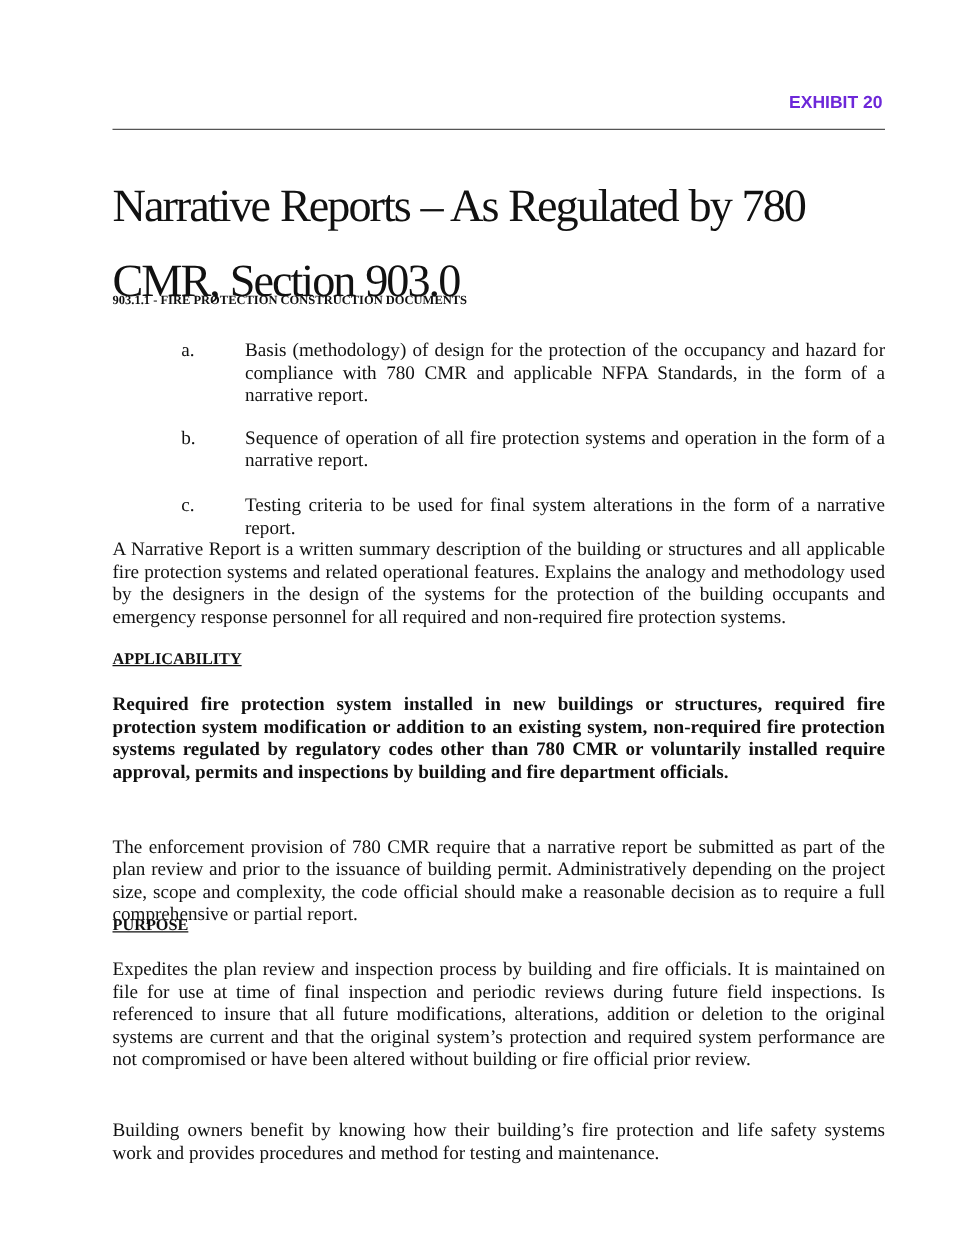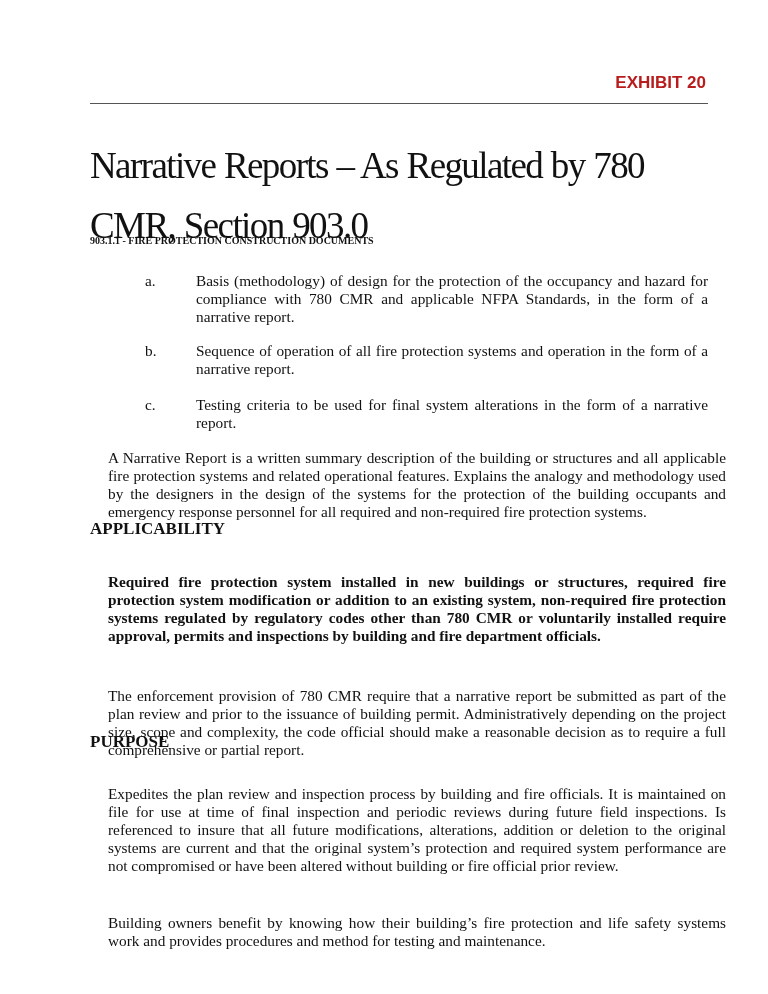--- a/index.html
+++ b/index.html
@@ -1,25 +1,25 @@
 <!DOCTYPE html>
 <html><head>
 <meta charset="utf-8">
 <style>
   html, body { margin:0; padding:0; background:#ffffff; }
   body { width:768px; height:994px; position:relative; overflow:hidden; color:#111; font-family:"Liberation Serif", serif; }
-  .exhibit { position:absolute; right:62px; top:73px; font-family:"Liberation Sans", sans-serif; font-weight:bold; font-size:17px; color:#b91c1c; }
+  .exhibit { position:absolute; right:62px; top:73px; font-family:"Liberation Sans", sans-serif; font-weight:bold; font-size:14px; color:#6d28d9; }
   .rule { position:absolute; left:90px; width:618px; top:103px; height:0; border-top:1px solid #555; }
   .title { position:absolute; left:90px; top:136px; width:620px; font-size:37px; line-height:60px; letter-spacing:-1.6px; word-spacing:1px; margin:0; font-weight:normal; }
   .section-heading { position:absolute; left:90px; top:235px; font-size:10px; font-weight:bold; margin:0; }
-  .body { position:absolute; left:90px; width:618px; font-size:15.3px; line-height:18px; text-align:justify; margin:18px; }
+  .body { position:absolute; left:90px; width:618px; font-size:15.3px; line-height:18px; text-align:justify; margin:0; }
   .item { position:absolute; left:145px; width:563px; font-size:15.3px; line-height:18px; }
   .item .letter { position:absolute; left:0; top:0; }
   .item .text { margin-left:51px; text-align:justify; }
-  .subhead { position:absolute; left:90px; font-size:17px; font-weight:bold; margin:0; }
+  .subhead { position:absolute; left:90px; font-size:13px; font-weight:bold; text-decoration:underline; margin:0; }
 </style>
 </head>
 <body>
 
 <div class="exhibit">EXHIBIT 20</div>
 <div class="rule"></div>
 
 <h1 class="title">Narrative Reports – As Regulated by 780 CMR, Section 903.0</h1>
 
 <h2 class="section-heading">903.1.1  - FIRE PROTECTION CONSTRUCTION DOCUMENTS</h2>

